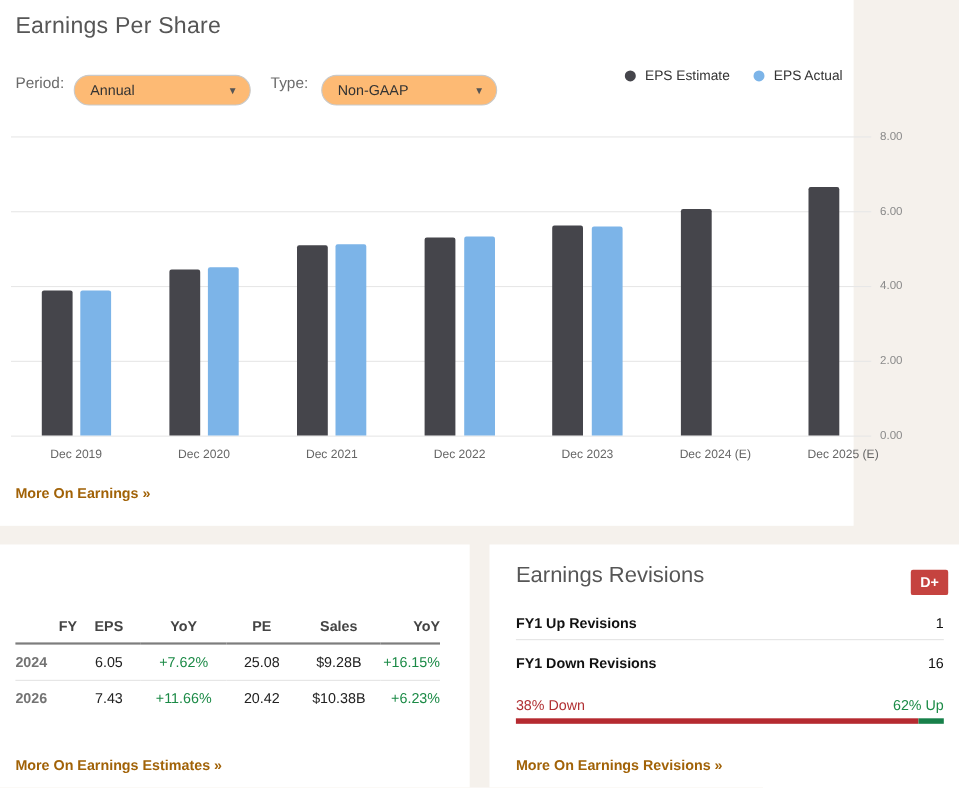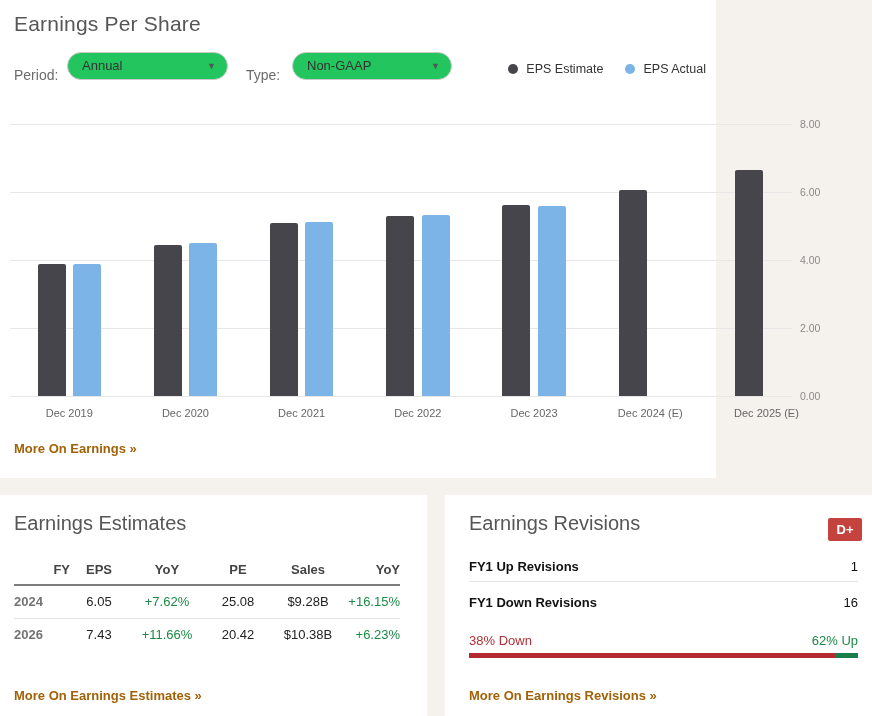--- a/index.html
+++ b/index.html
@@ -5,31 +5,31 @@
   * { box-sizing: border-box; margin: 0; padding: 0; }
   html,body { width: 872px; height: 716px; overflow: hidden; }
   body {
     font-family: "Liberation Sans", "DejaVu Sans", sans-serif;
     background: #f5f1ec;
     position: relative;
   }
   .panel { background: #ffffff; position: absolute; }
 
   
-  #top-panel { left:0; top:0; width:716px; height:478px; }
+  #top-panel { left:0; top:0; width:776px; height:478px; }
   .page-title {
     position:absolute; left:14px; top:12px;
     font-size:21px; font-weight:400; color:#565656; letter-spacing:.2px;
   }
   .ctl-label { position:absolute; top:67px; font-size:14px; color:#6b6b6b; }
   #period-label { left:14px; }
   #type-label   { left:246px; }
   .dropdown {
-    position:absolute; top:52px; height:28px;
-    background:#22c55e; border:1px solid #c9c9c9; border-radius:14px;
+    position:absolute; top:68px; height:28px;
+    background:#fdba74; border:1px solid #c9c9c9; border-radius:14px;
     font-size:13px; color:#333; line-height:26px; padding-left:14px;
     cursor:pointer;
   }
   #period-dropdown { left:67px;  width:161px; }
   #type-dropdown   { left:292px; width:160px; }
   .caret {
     position:absolute; right:11px; top:0; line-height:26px;
     font-size:9px; color:#555;
   }
   .legend { position:absolute; right:10px; top:62px; display:flex; align-items:center; gap:22px; }
@@ -162,21 +162,20 @@
       <div class="bar" style="left: 618.5px; width: 28px; top: 80.3px; height: 205.7px; background: rgb(69, 69, 75);"></div>
       <div class="xlabel" style="left: 590.25px;">Dec 2024 (E)</div>
       <div class="bar" style="left: 734.7px; width: 28px; top: 59.9px; height: 226.1px; background: rgb(69, 69, 75);"></div>
       <div class="xlabel" style="left: 706.45px;">Dec 2025 (E)</div>
     </div>
 
   <a class="more-link">More On Earnings »</a>
 </section>
 
 <section class="panel" id="estimates-panel">
-  <h2 class="section-title" id="estimates-title">Earnings Estimates</h2>
 
   <table id="estimates-table">
     <colgroup>
       <col class="c-fy">
         <col class="c-eps">
         <col class="c-yoy">
         <col class="c-pe">
         <col class="c-sales">
         <col class="c-yoy2">
     </colgroup>

